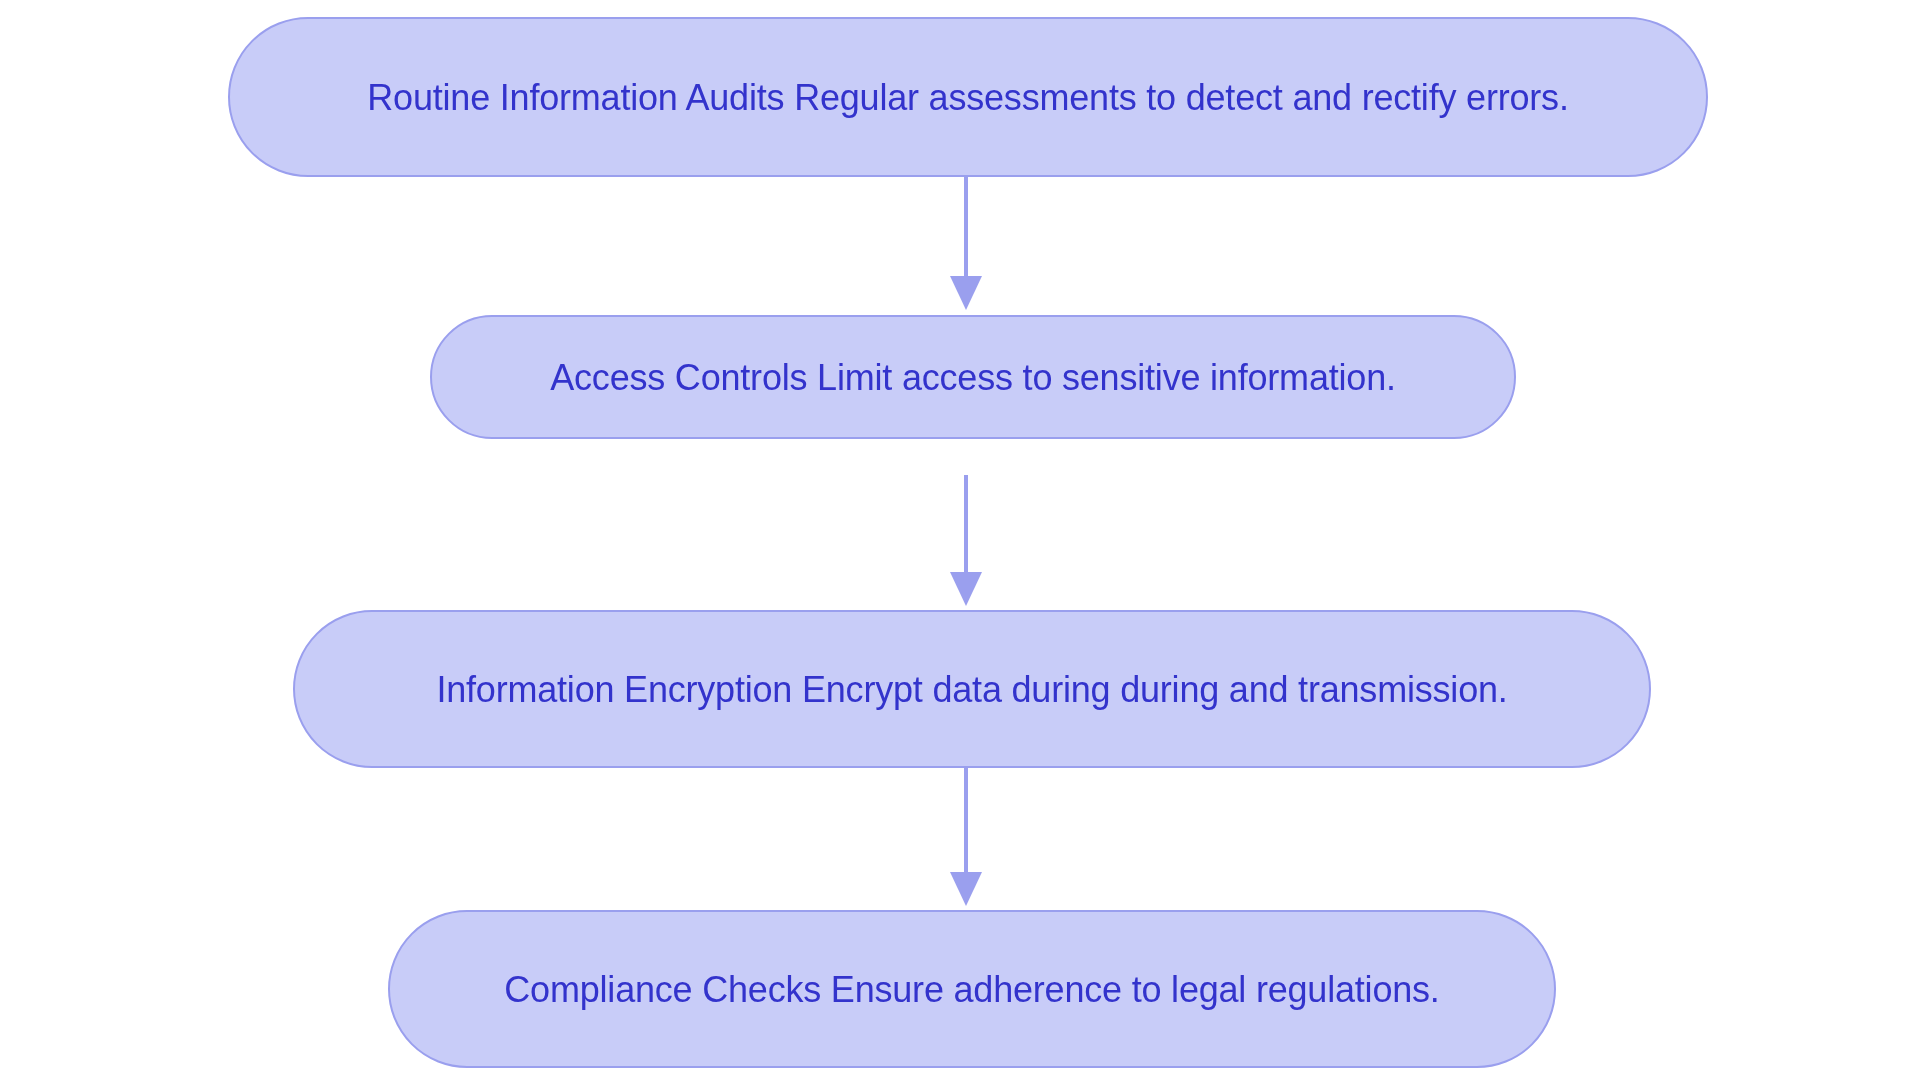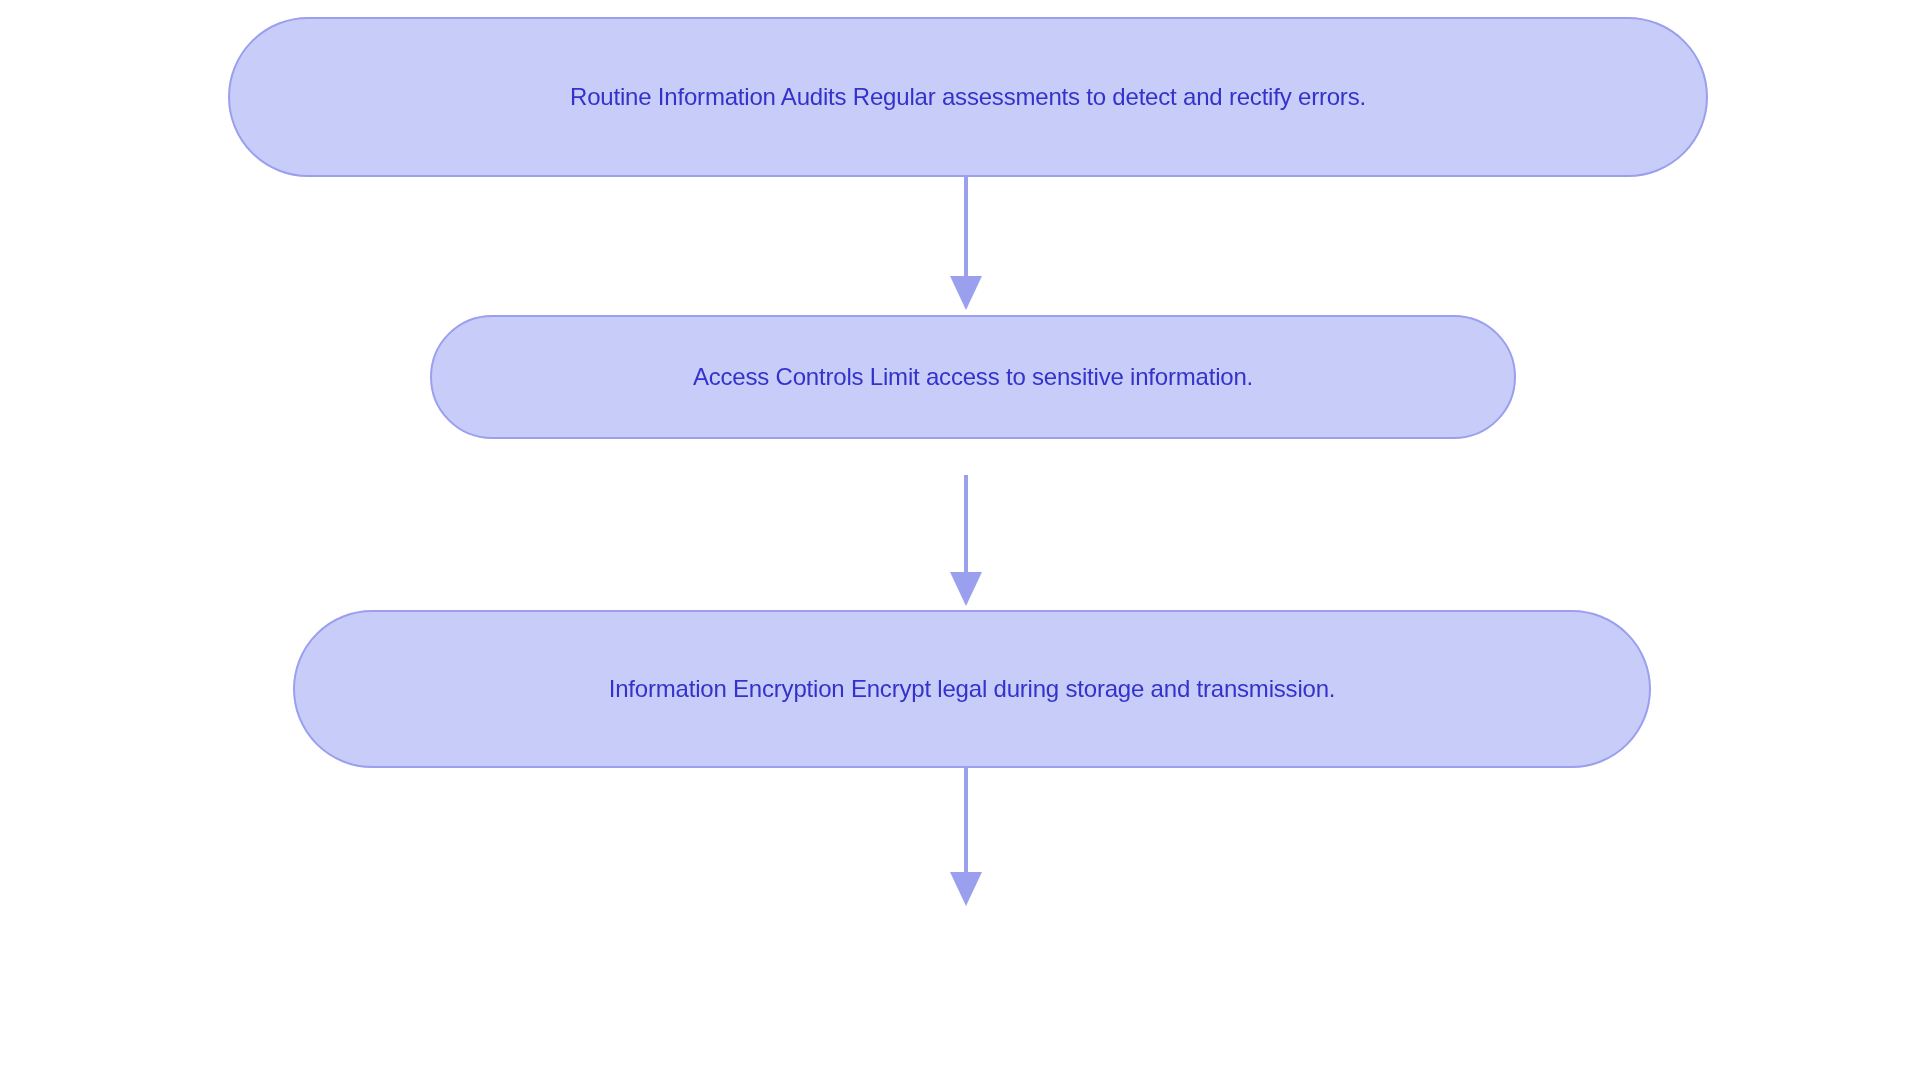--- a/index.html
+++ b/index.html
@@ -28,21 +28,21 @@
     border-radius: 110px;
     display: flex;
     align-items: center;
     justify-content: center;
     padding: 0 46px;
   }
 
   .flow-node-label {
     color: #3333CC;
     font-family: "Liberation Sans", sans-serif;
-    font-size: 24px;
+    font-size: 36px;
     font-weight: 400;
     line-height: 1.25;
     letter-spacing: -0.2px;
     text-align: center;
     white-space: nowrap;
   }
 
   
   #node-0 { left: 228px;  top: 17px;   width: 1480px; height: 160px; }
   #node-1 { left: 430px;  top: 315px;  width: 1086px; height: 124px; }
@@ -92,17 +92,20 @@
 
   <div class="flow-node" id="node-0">
     <span class="flow-node-label">Routine Information Audits Regular assessments to detect and rectify errors.</span>
   </div>
 
   <div class="flow-node" id="node-1">
     <span class="flow-node-label">Access Controls Limit access to sensitive information.</span>
   </div>
 
   <div class="flow-node" id="node-2">
-    <span class="flow-node-label">Information Encryption Encrypt legal during storage and transmission.</span>
+    <span class="flow-node-label">Information Encryption Encrypt data during during and transmission.</span>
   </div>
 
+  <div class="flow-node" id="node-3">
+    <span class="flow-node-label">Compliance Checks Ensure adherence to legal regulations.</span>
+  </div>
 
 </div>
 
 </body></html>

